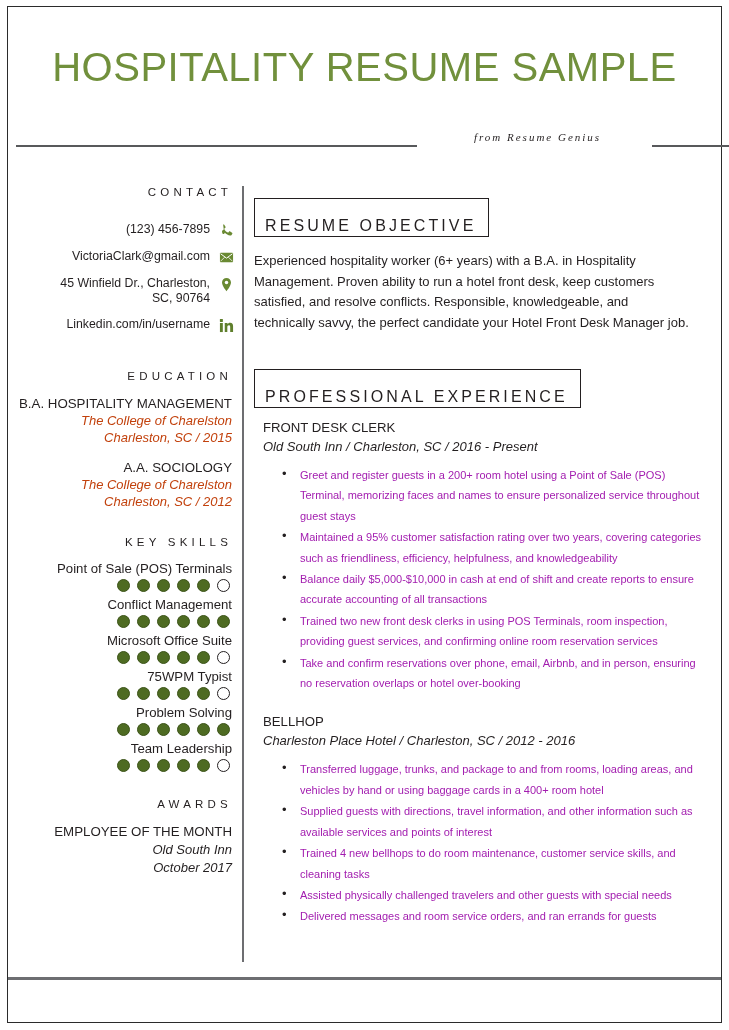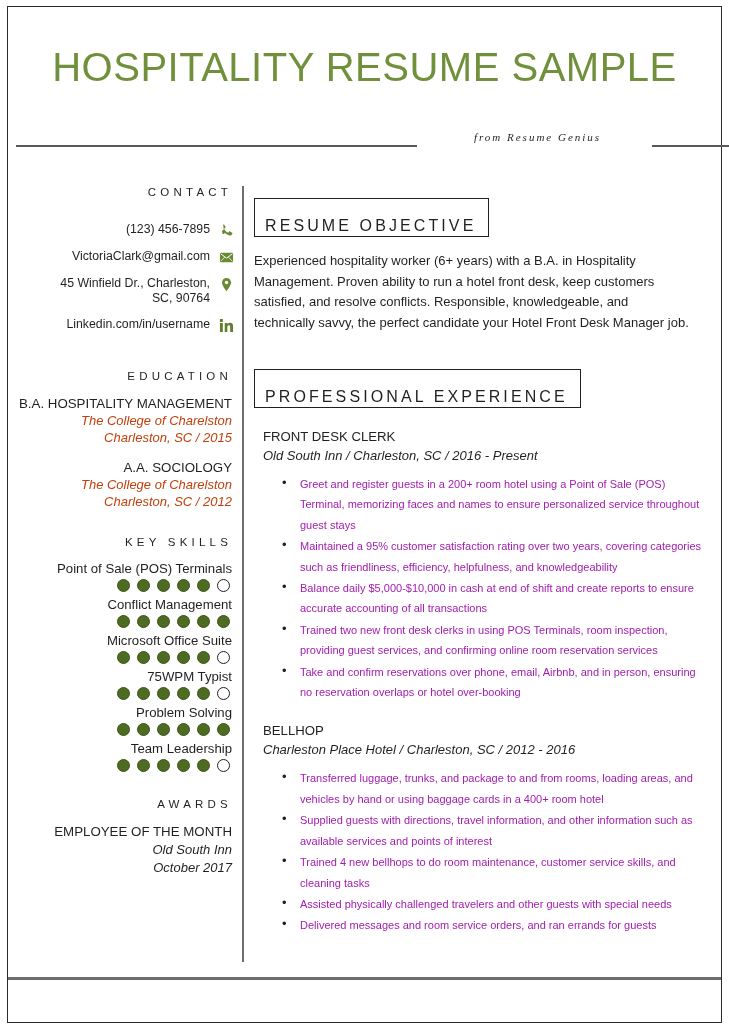--- a/index.html
+++ b/index.html
@@ -249,21 +249,21 @@
     margin-top: 14px;
     font-size: 13.0px;
     line-height: 20.5px;
     color: #231f20;
     width: 437px;
   }
   .exp-head-gap {
     height: 24px;
   }
   .job {
-    margin-top: 20px;
+    margin-top: 11px;
   }
   .job-title {
     font-size: 13.2px;
     line-height: 18px;
     color: #231f20;
     padding-left: 9px;
   }
   .job-meta {
     font-size: 13.0px;
     line-height: 19px;

